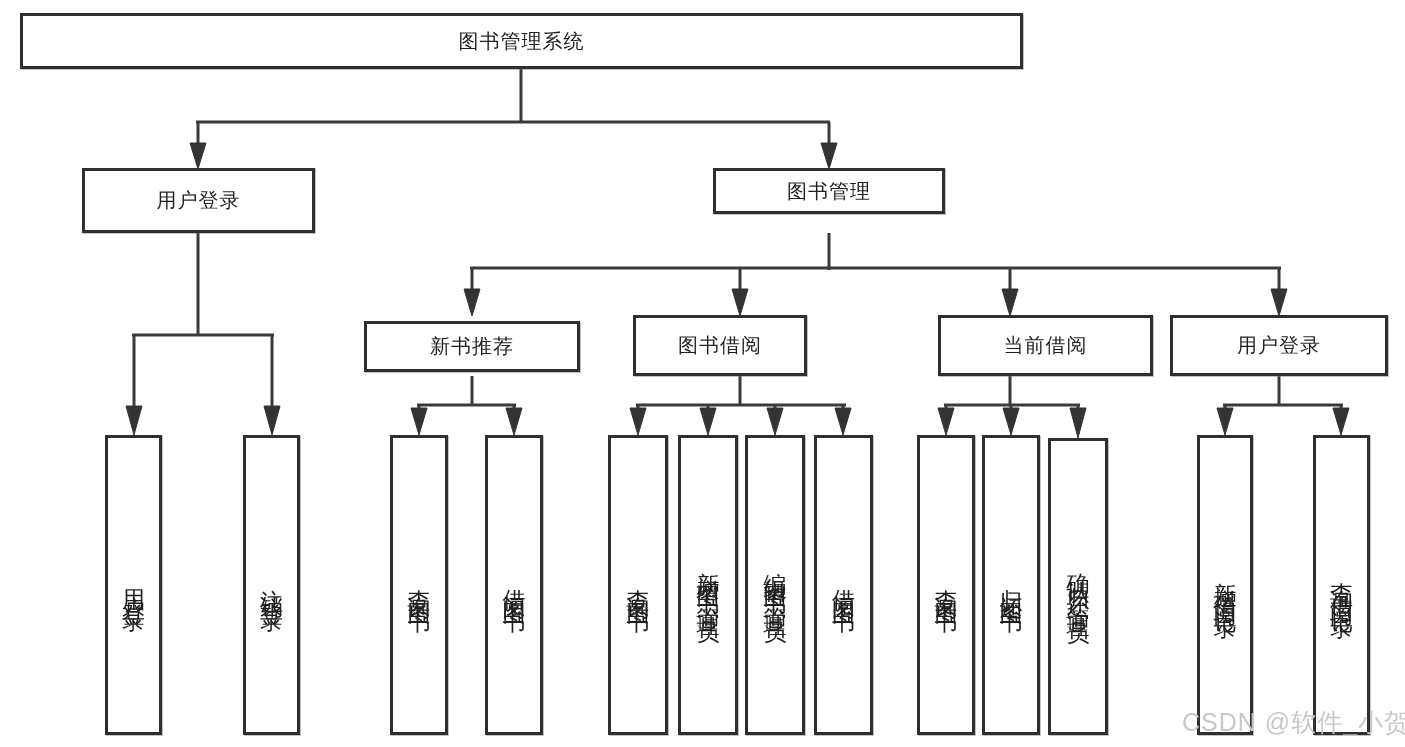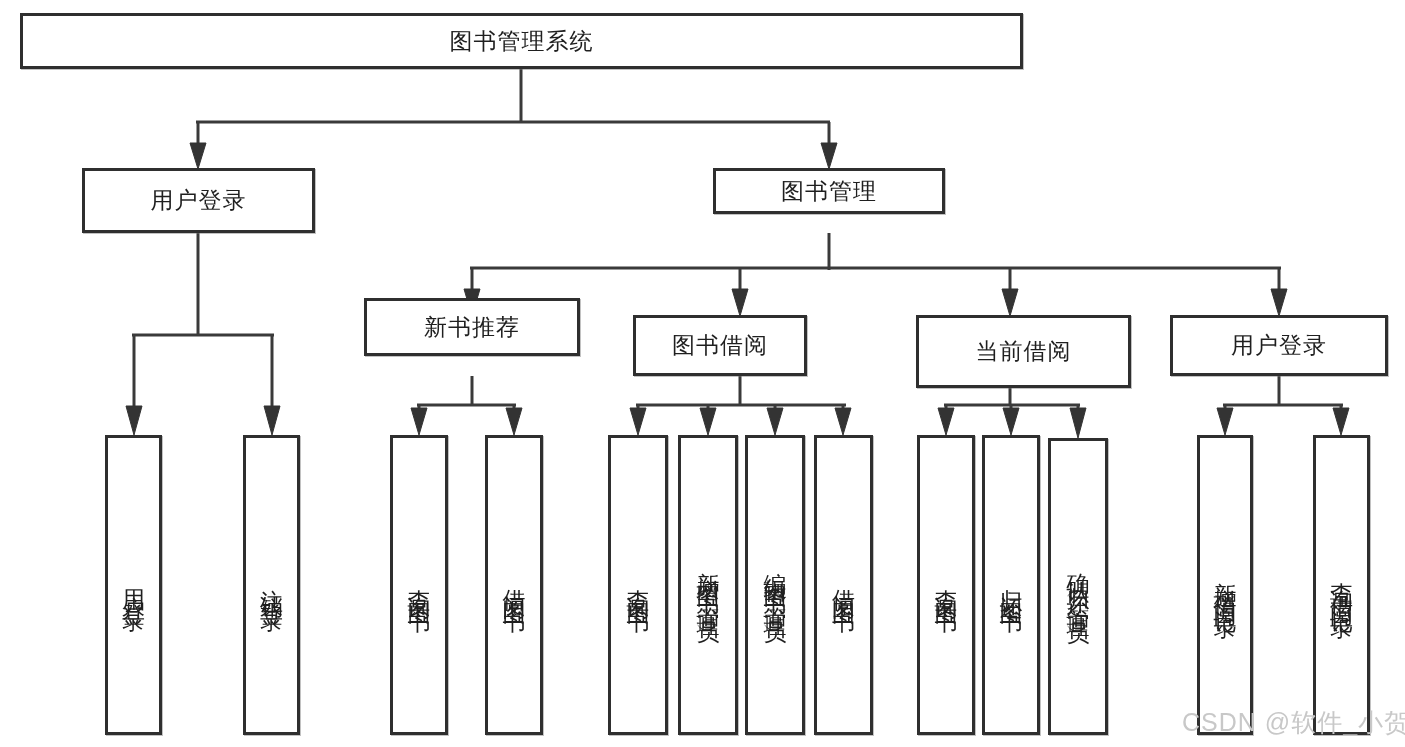--- a/index.html
+++ b/index.html
@@ -14,21 +14,21 @@
   #edges line{stroke:#3a3a3a;stroke-width:3;}
   #edges polygon{fill:#333333;stroke:#333333;}
   .box{
     position:absolute;
     box-sizing:border-box;
     background:#ffffff;
     border:3px solid #2f2f2f;
     box-shadow:1px 1px 0 rgba(120,120,120,.45);
     display:flex;align-items:center;justify-content:center;
     color:#1f1f1f;
-    font-size:23px;
+    font-size:20px;
     letter-spacing:1px;
     white-space:nowrap;
   }
   .vbox{font-size:23px;}
   .vbox .vtext{
     writing-mode:vertical-rl;
     text-orientation:mixed;
     letter-spacing:7px;
     line-height:1;
   }
@@ -126,27 +126,27 @@
     <span>图书管理系统</span>
   </div>
 
   <div class="box" style="left:82px;top:168px;width:233px;height:65px">
     <span>用户登录</span>
   </div>
   <div class="box" style="left:713px;top:168px;width:232px;height:46px">
     <span>图书管理</span>
   </div>
 
-  <div class="box" style="left:364px;top:298px;width:216px;height:58px">
+  <div class="box" style="left:364px;top:321px;width:216px;height:51px">
     <span>新书推荐</span>
   </div>
   <div class="box" style="left:633px;top:315px;width:174px;height:61px">
     <span>图书借阅</span>
   </div>
-  <div class="box" style="left:916px;top:315px;width:215px;height:73px">
+  <div class="box" style="left:938px;top:315px;width:215px;height:61px">
     <span>当前借阅</span>
   </div>
   <div class="box" style="left:1170px;top:315px;width:218px;height:61px">
     <span>用户登录</span>
   </div>
 
   <div class="box vbox" style="left:105px;top:435px;width:57px;height:300px">
     <span class="vtext">用户登录</span>
   </div>
   <div class="box vbox" style="left:243px;top:435px;width:57px;height:300px">

